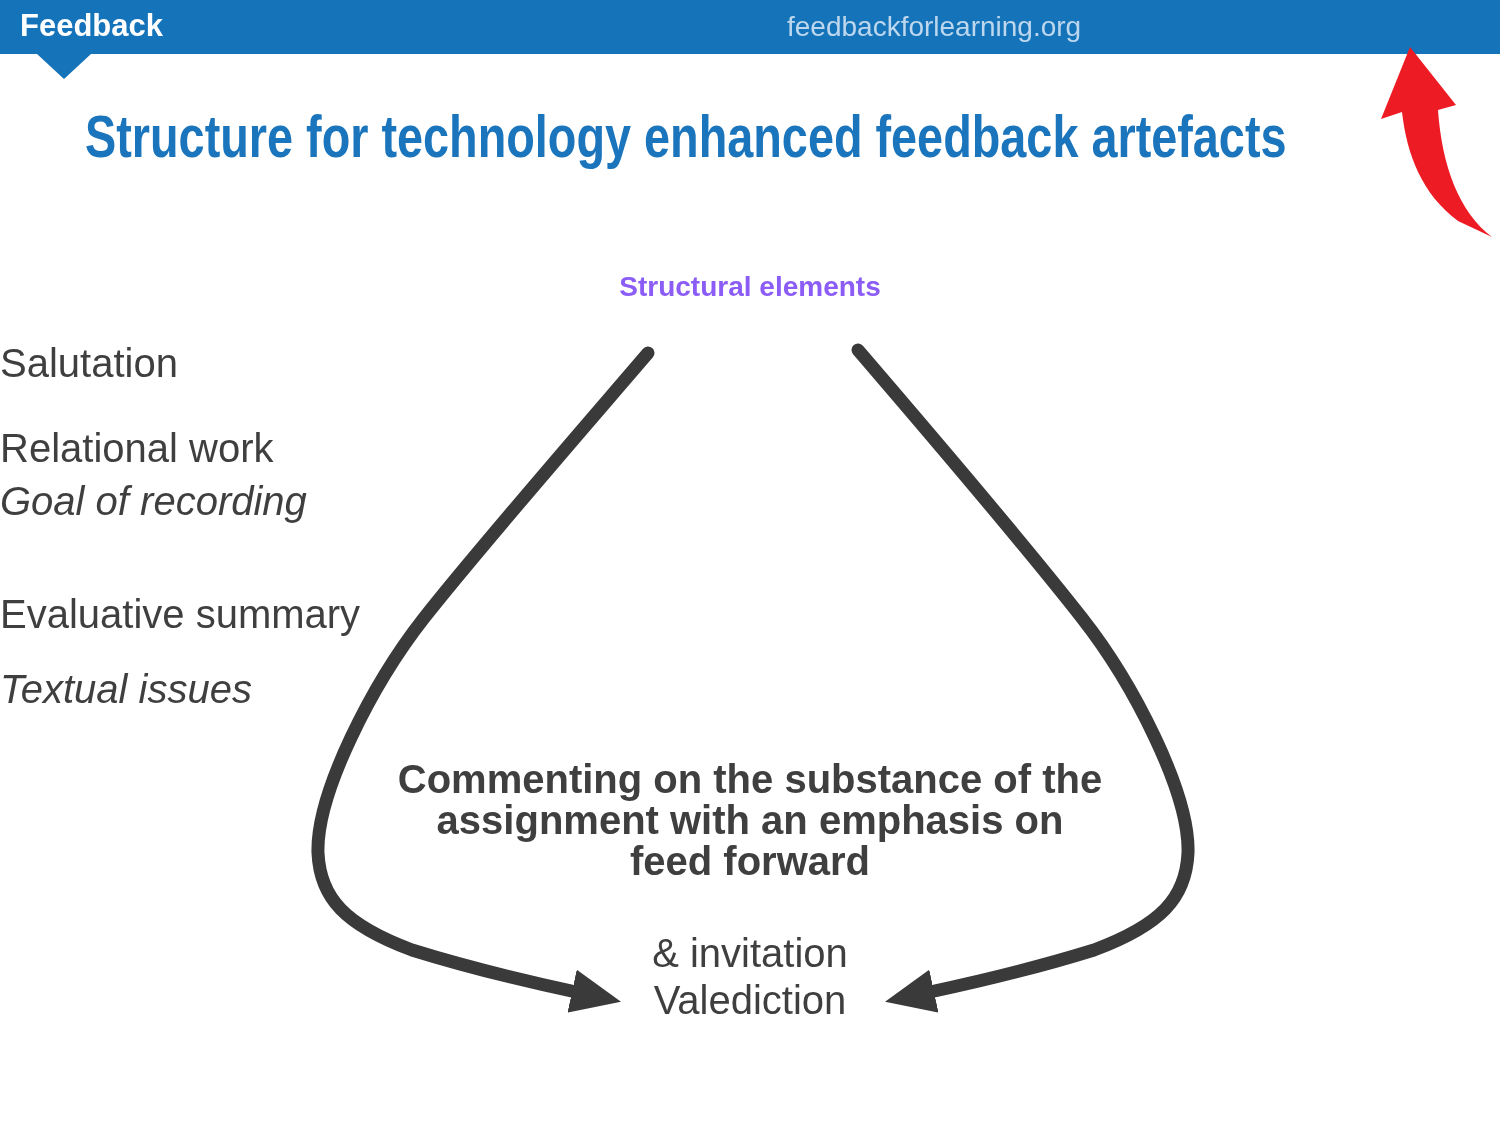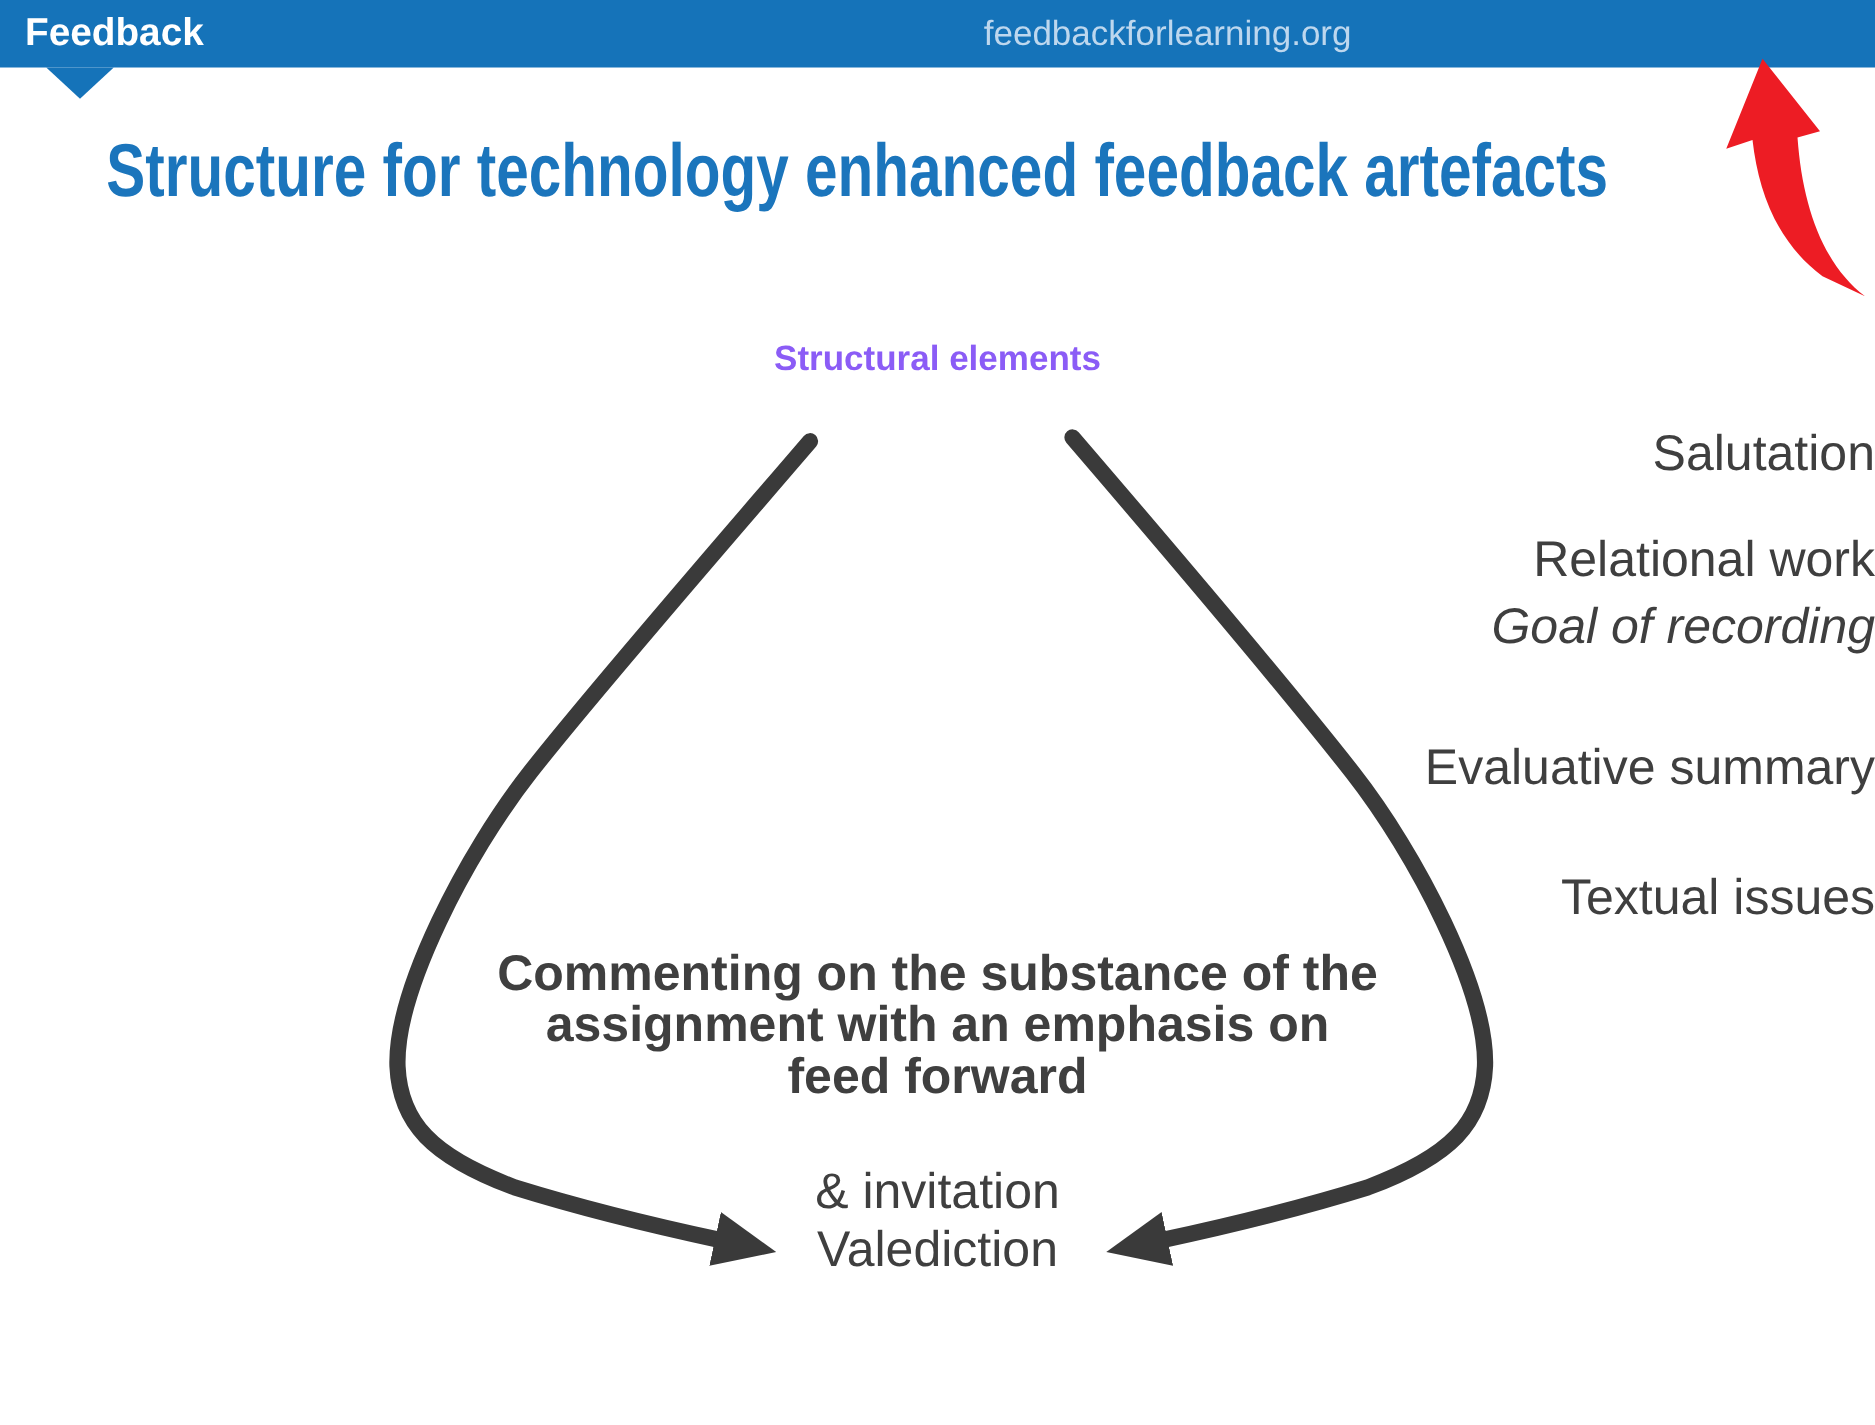--- a/index.html
+++ b/index.html
@@ -22,24 +22,24 @@
   
   .title {
     position:absolute; left:85px; top:102px; font-size:60px; font-weight:bold;
     color:#1B75BC; white-space:nowrap; transform:scaleX(0.78); transform-origin:left top;
     letter-spacing:0px;
   }
 
   
   .heading { position:absolute; left:0; width:100%; top:271px; text-align:center;
     font-size:28px; font-weight:bold; color:#8b5cf6; }
-  .item { position:absolute; left:0; width:100%; text-align:right;
+  .item { position:absolute; left:0; width:100%; text-align:left;
     font-size:40px; color:#3F3F3F; }
   .i0 { top:341px; } .i1 { top:426px; } .i2 { top:479px; font-style:italic; }
-  .i3 { top:592px; } .i4 { top:696px; }
+  .i3 { top:592px; } .i4 { top:667px;font-style:italic; }
   .bold-block { position:absolute; left:390px; width:720px; top:759px; text-align:center;
     font-size:40px; font-weight:bold; line-height:41px; color:#3F3F3F; }
   .final-block { position:absolute; left:0; width:100%; top:930px; text-align:center;
     font-size:40px; line-height:47px; color:#3F3F3F; }
 
   
   .arrows { position:absolute; left:0; top:0; width:1500px; height:1140px; z-index:3; pointer-events:none; }
 </style>
 </head>
 <body>

